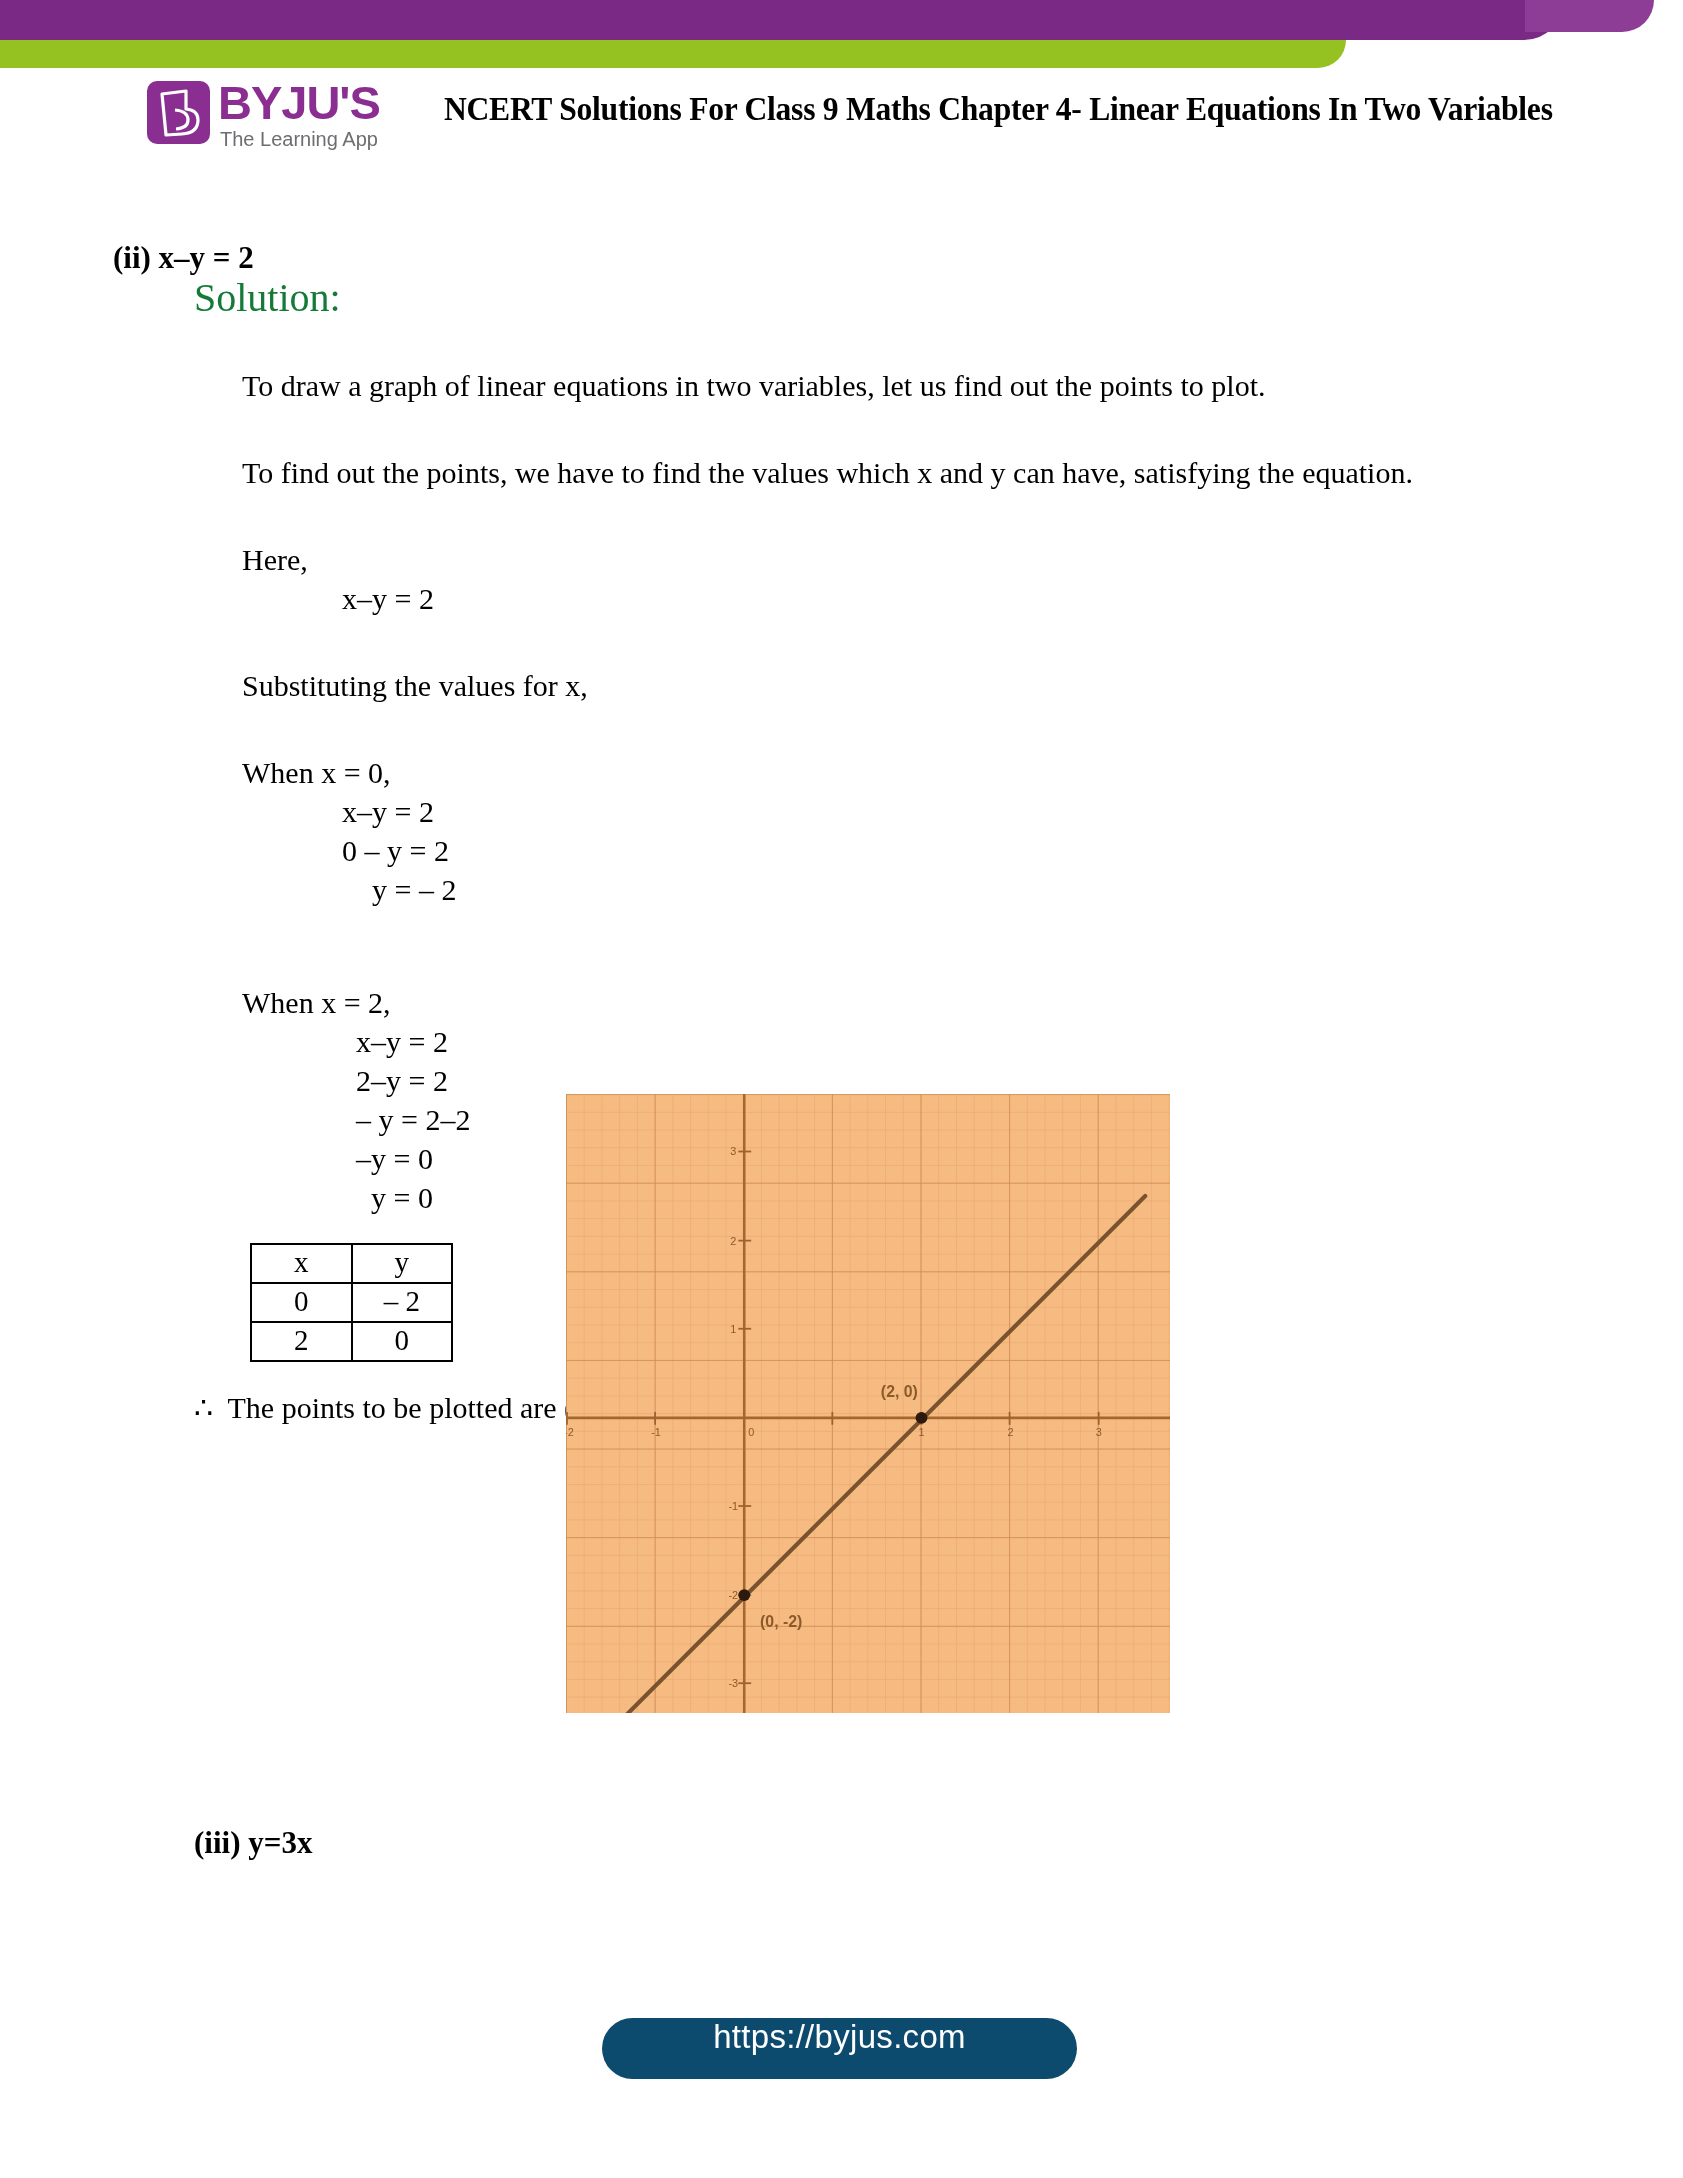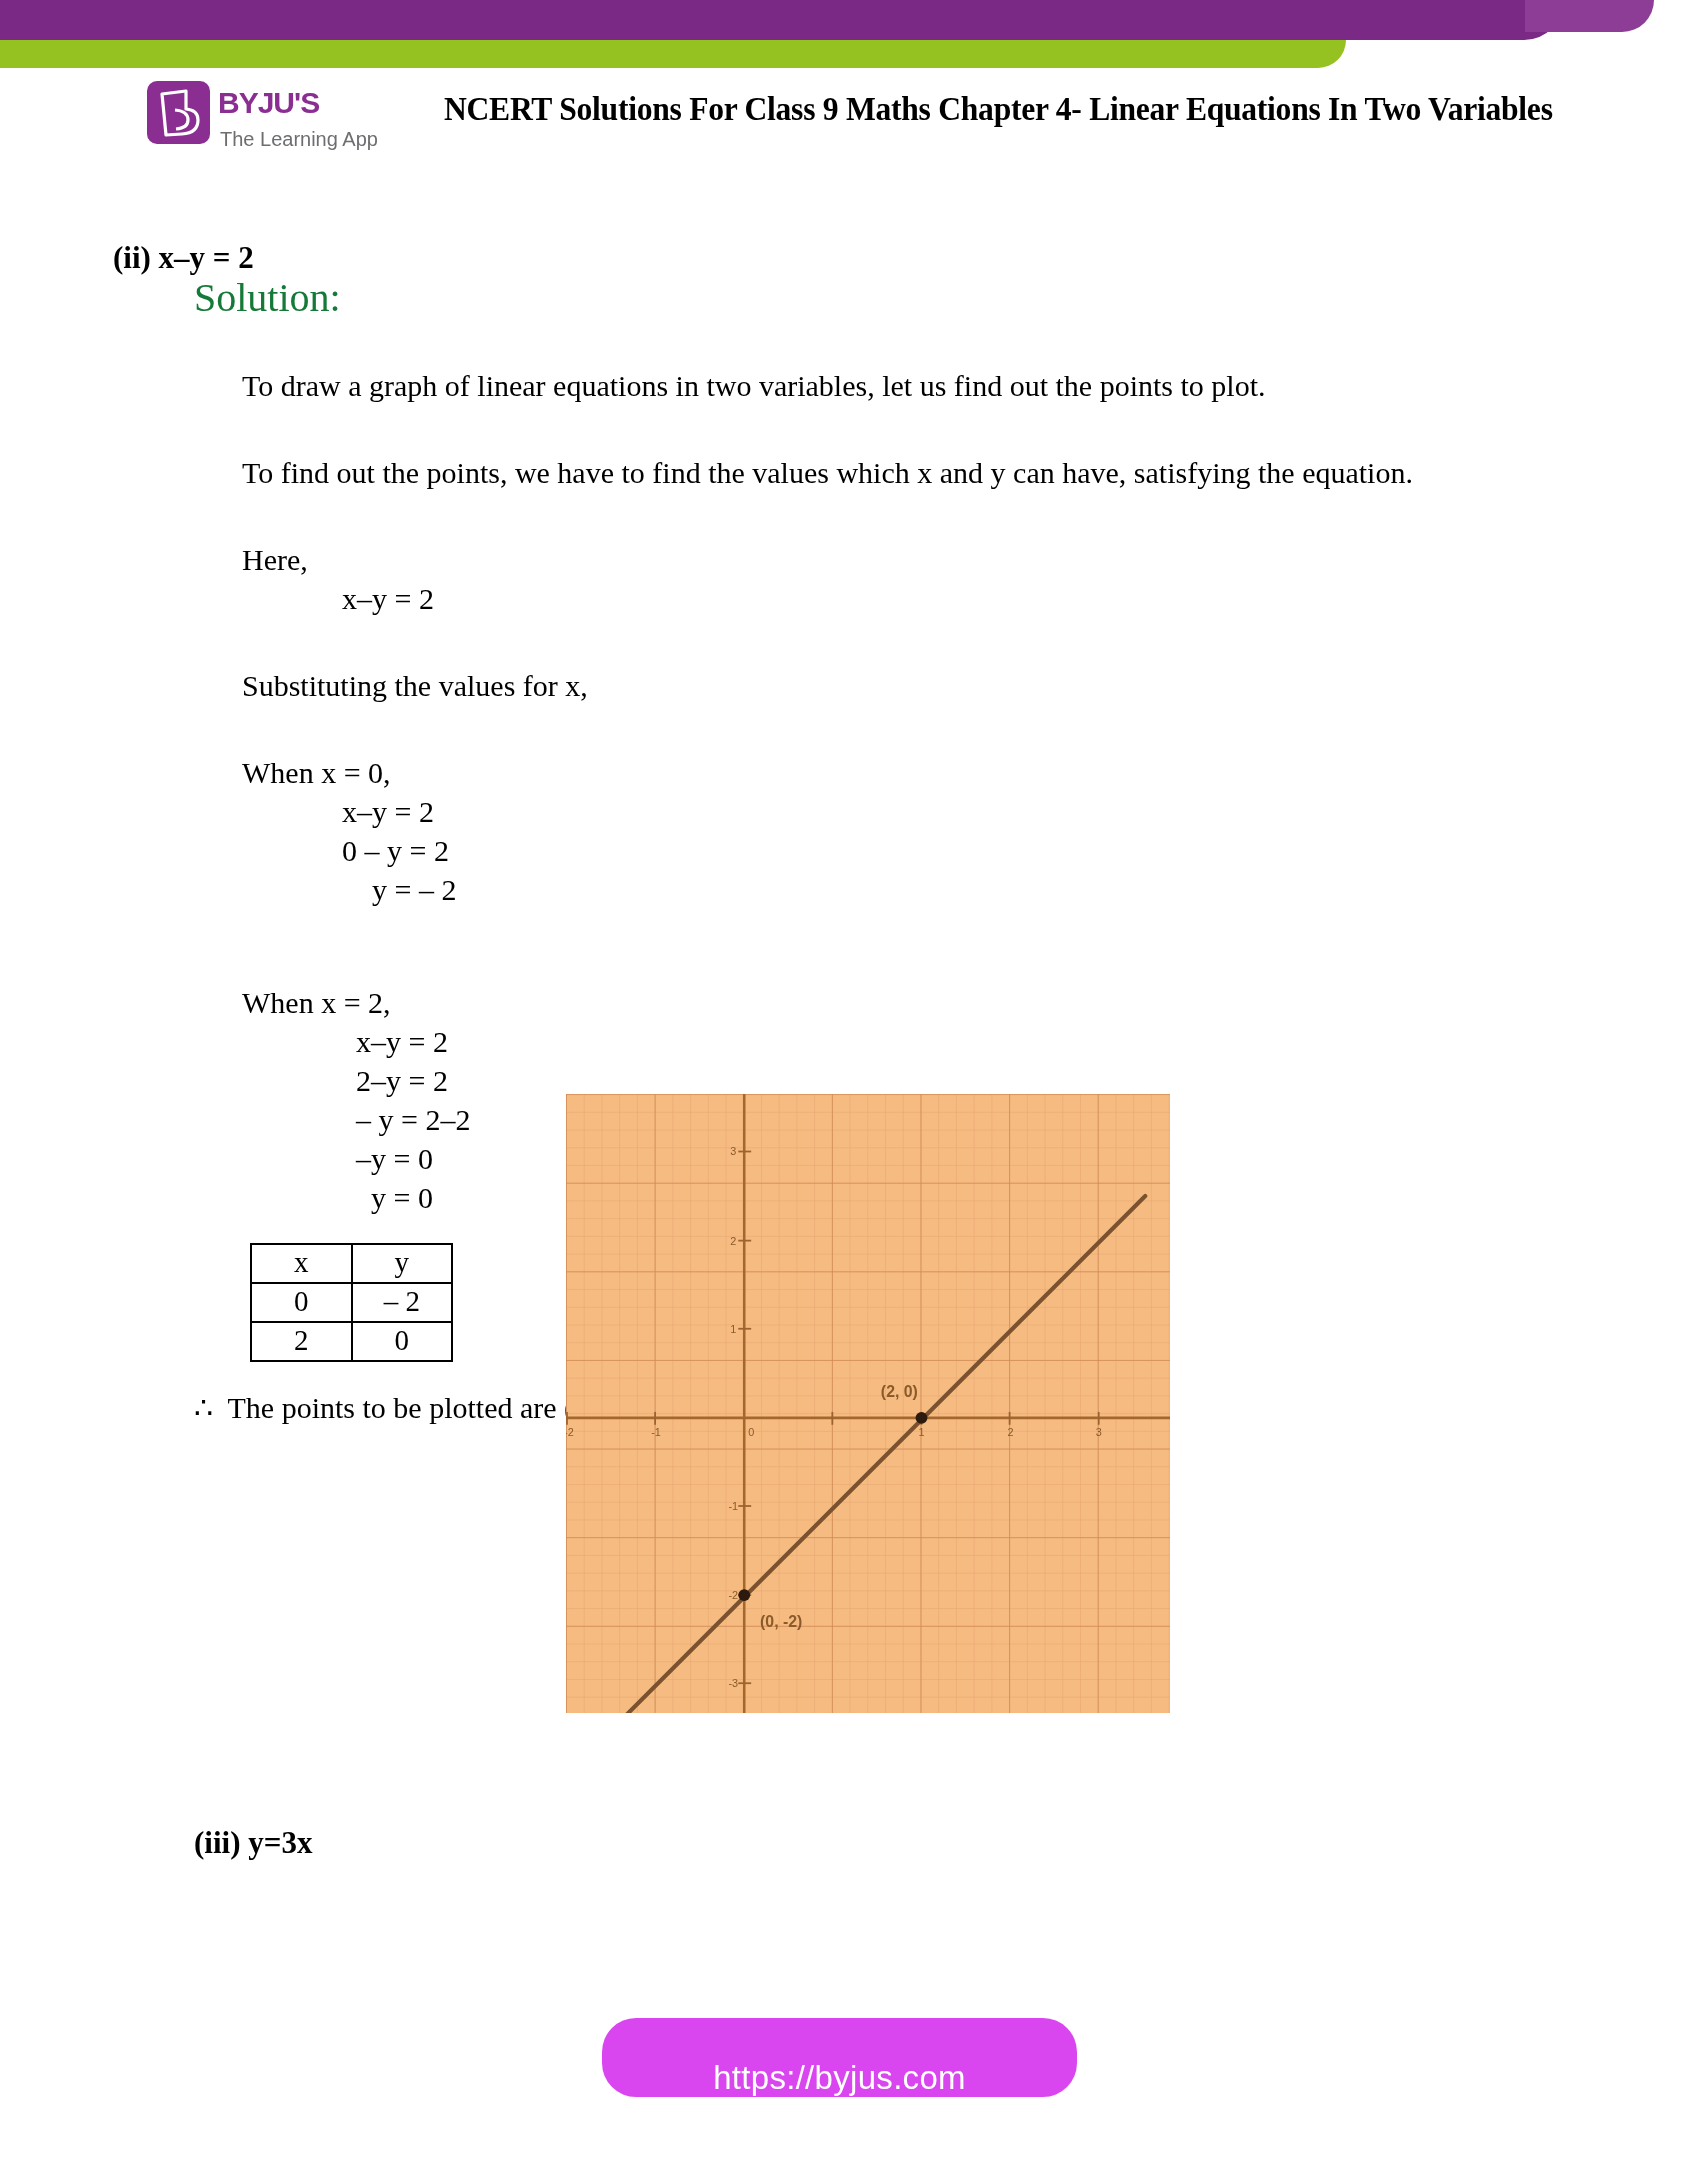--- a/index.html
+++ b/index.html
@@ -70,21 +70,21 @@
     width: 63px; height: 63px;
     background: #8a2f91;
     border-radius: 10px;
   }
   .logo-mark svg { position: absolute; left: 9px; top: 8px; }
   .logo-word {
     position: absolute;
     left: 71px; top: 0px;
     font-family: "Liberation Sans", sans-serif;
     font-weight: bold;
-    font-size: 30px;
+    font-size: 47px;
     letter-spacing: -1px;
     color: #8a2f91;
     line-height: 51px;
     white-space: nowrap;
   }
   .logo-sub {
     position: absolute;
     left: 73px; top: 50px;
     font-family: "Liberation Sans", sans-serif;
     font-size: 20px;
@@ -182,25 +182,25 @@
     line-height: 40px;
     white-space: pre;
   }
 
   
   .footer-pill {
     position: absolute;
     left: 602px;
     top: 2018px;
     width: 475px;
-    height: 79px;
-    background: #d946ef;
+    height: 61px;
+    background: #0c4a6e;
     border-radius: 34px;
     display: flex;
-    align-items: flex-end;
+    align-items: flex-start;
     justify-content: center;
   }
   .footer-pill span {
     font-family: "Liberation Sans", sans-serif;
     font-size: 33px;
     color: #ffffff;
     letter-spacing: 0.3px;
   }
 </style>
 </head>

